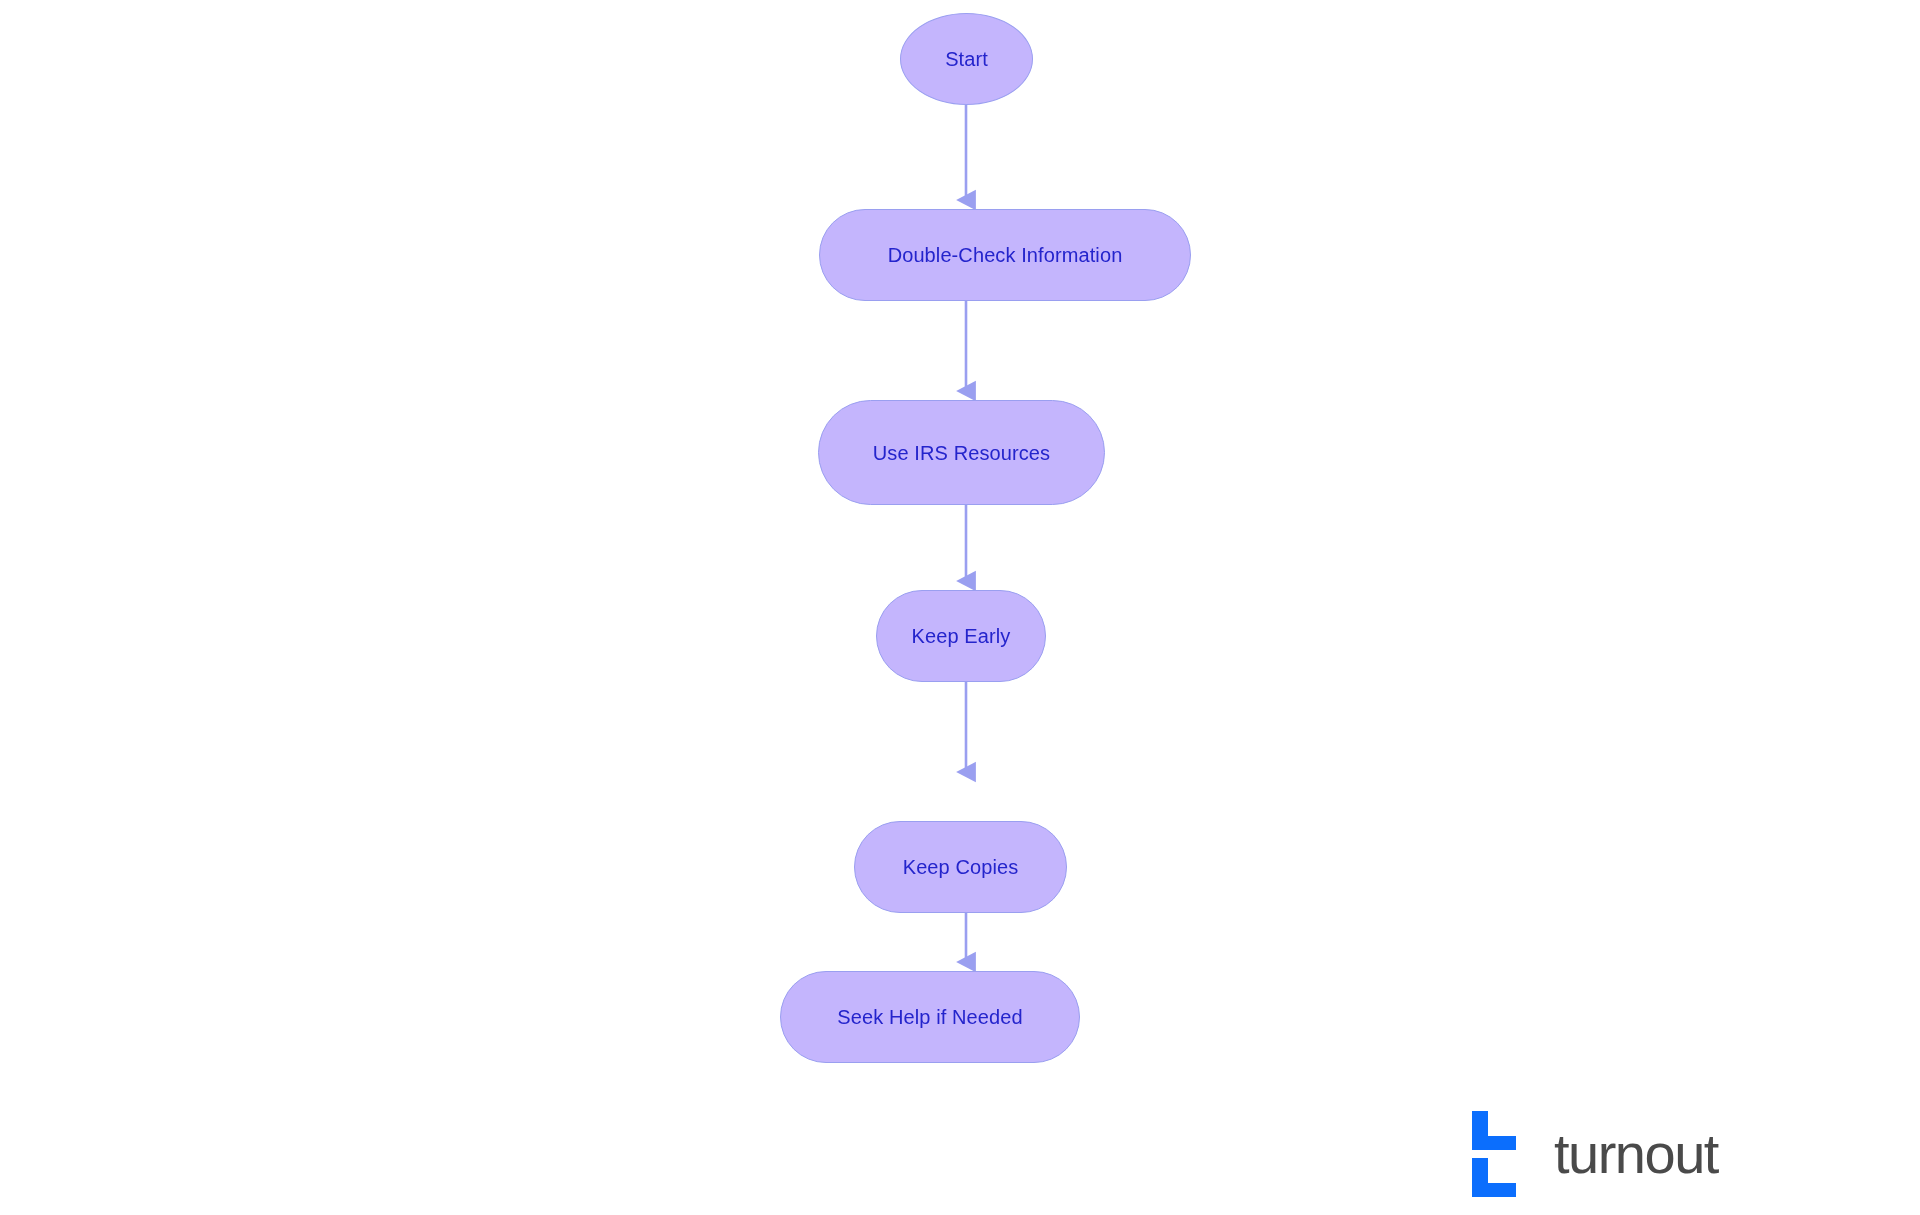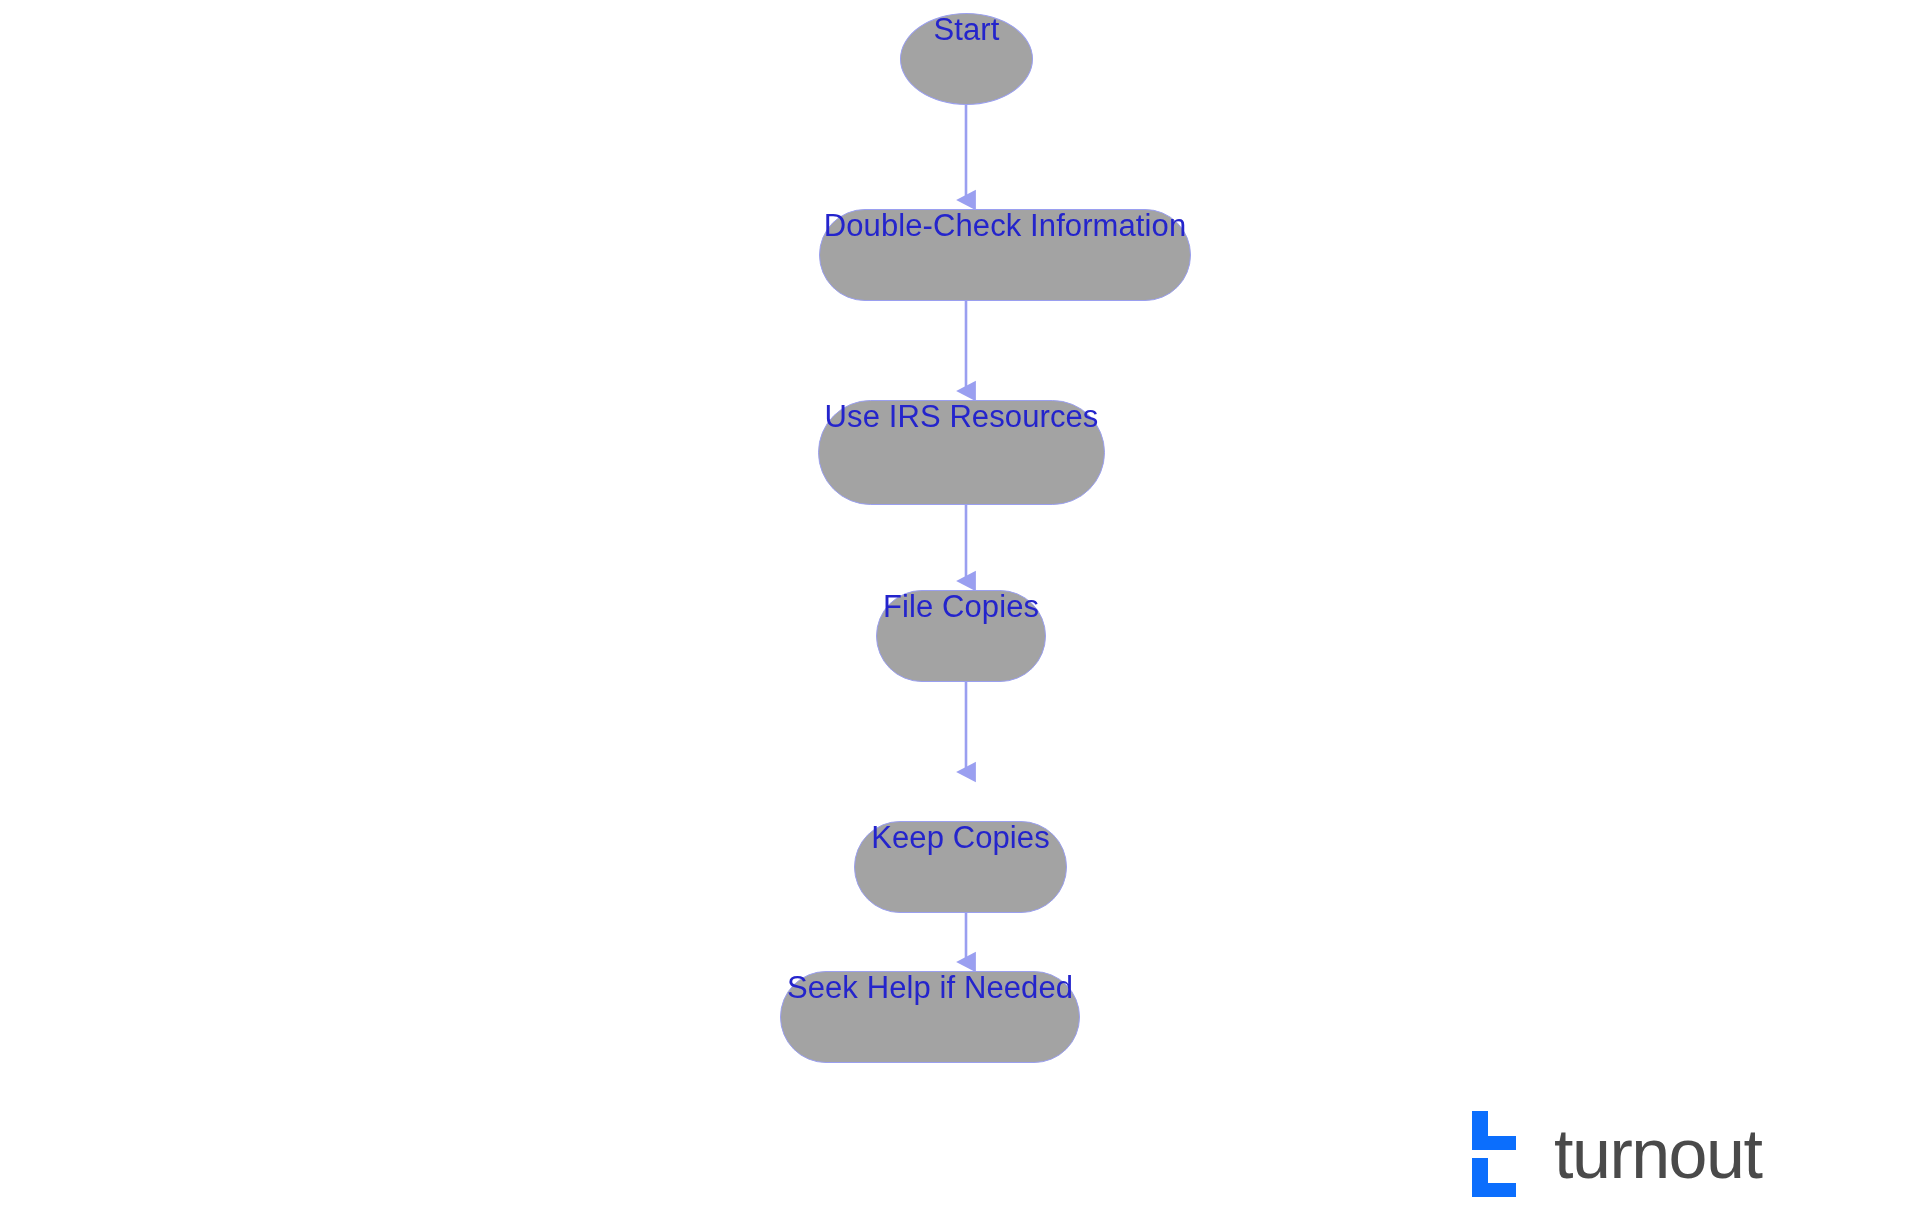--- a/index.html
+++ b/index.html
@@ -30,29 +30,29 @@
     top: 0;
     width: 1920px;
     height: 1215px;
     pointer-events: none;
   }
 
   
   .flow-node {
     position: absolute;
     box-sizing: border-box;
-    background: #a3a3a3;
+    background: #c4b5fd;
     border: 1.6px solid #9a9ff0;
     border-radius: 999px;
     display: flex;
-    align-items: flex-start;
+    align-items: center;
     justify-content: center;
     color: #2424cc;
     font-family: "Liberation Sans", sans-serif;
-    font-size: 31px;
+    font-size: 20px;
     font-weight: 400;
     letter-spacing: 0.1px;
     white-space: nowrap;
     user-select: none;
   }
 
   .flow-node .node-label {
     color: #2424cc;
     line-height: 1;
   }
@@ -75,21 +75,21 @@
     align-items: center;
     gap: 34px;
   }
   #brand-mark {
     width: 52px;
     height: 88px;
     flex: none;
   }
   #brand-wordmark {
     font-family: "Liberation Sans", sans-serif;
-    font-size: 70px;
+    font-size: 56px;
     font-weight: 400;
     color: #4a4a4a;
     letter-spacing: -1.5px;
     line-height: 1;
     white-space: nowrap;
     text-align: center;
   }
 </style>
 </head>
 <body>
@@ -118,21 +118,21 @@
 
   <div class="flow-node node-1">
     <span class="node-label">Double-Check Information</span>
   </div>
 
   <div class="flow-node node-2">
     <span class="node-label">Use IRS Resources</span>
   </div>
 
   <div class="flow-node node-3">
-    <span class="node-label">File Copies</span>
+    <span class="node-label">Keep Early</span>
   </div>
 
   <div class="flow-node node-4">
     <span class="node-label">Keep Copies</span>
   </div>
 
   <div class="flow-node node-5">
     <span class="node-label">Seek Help if Needed</span>
   </div>
 

